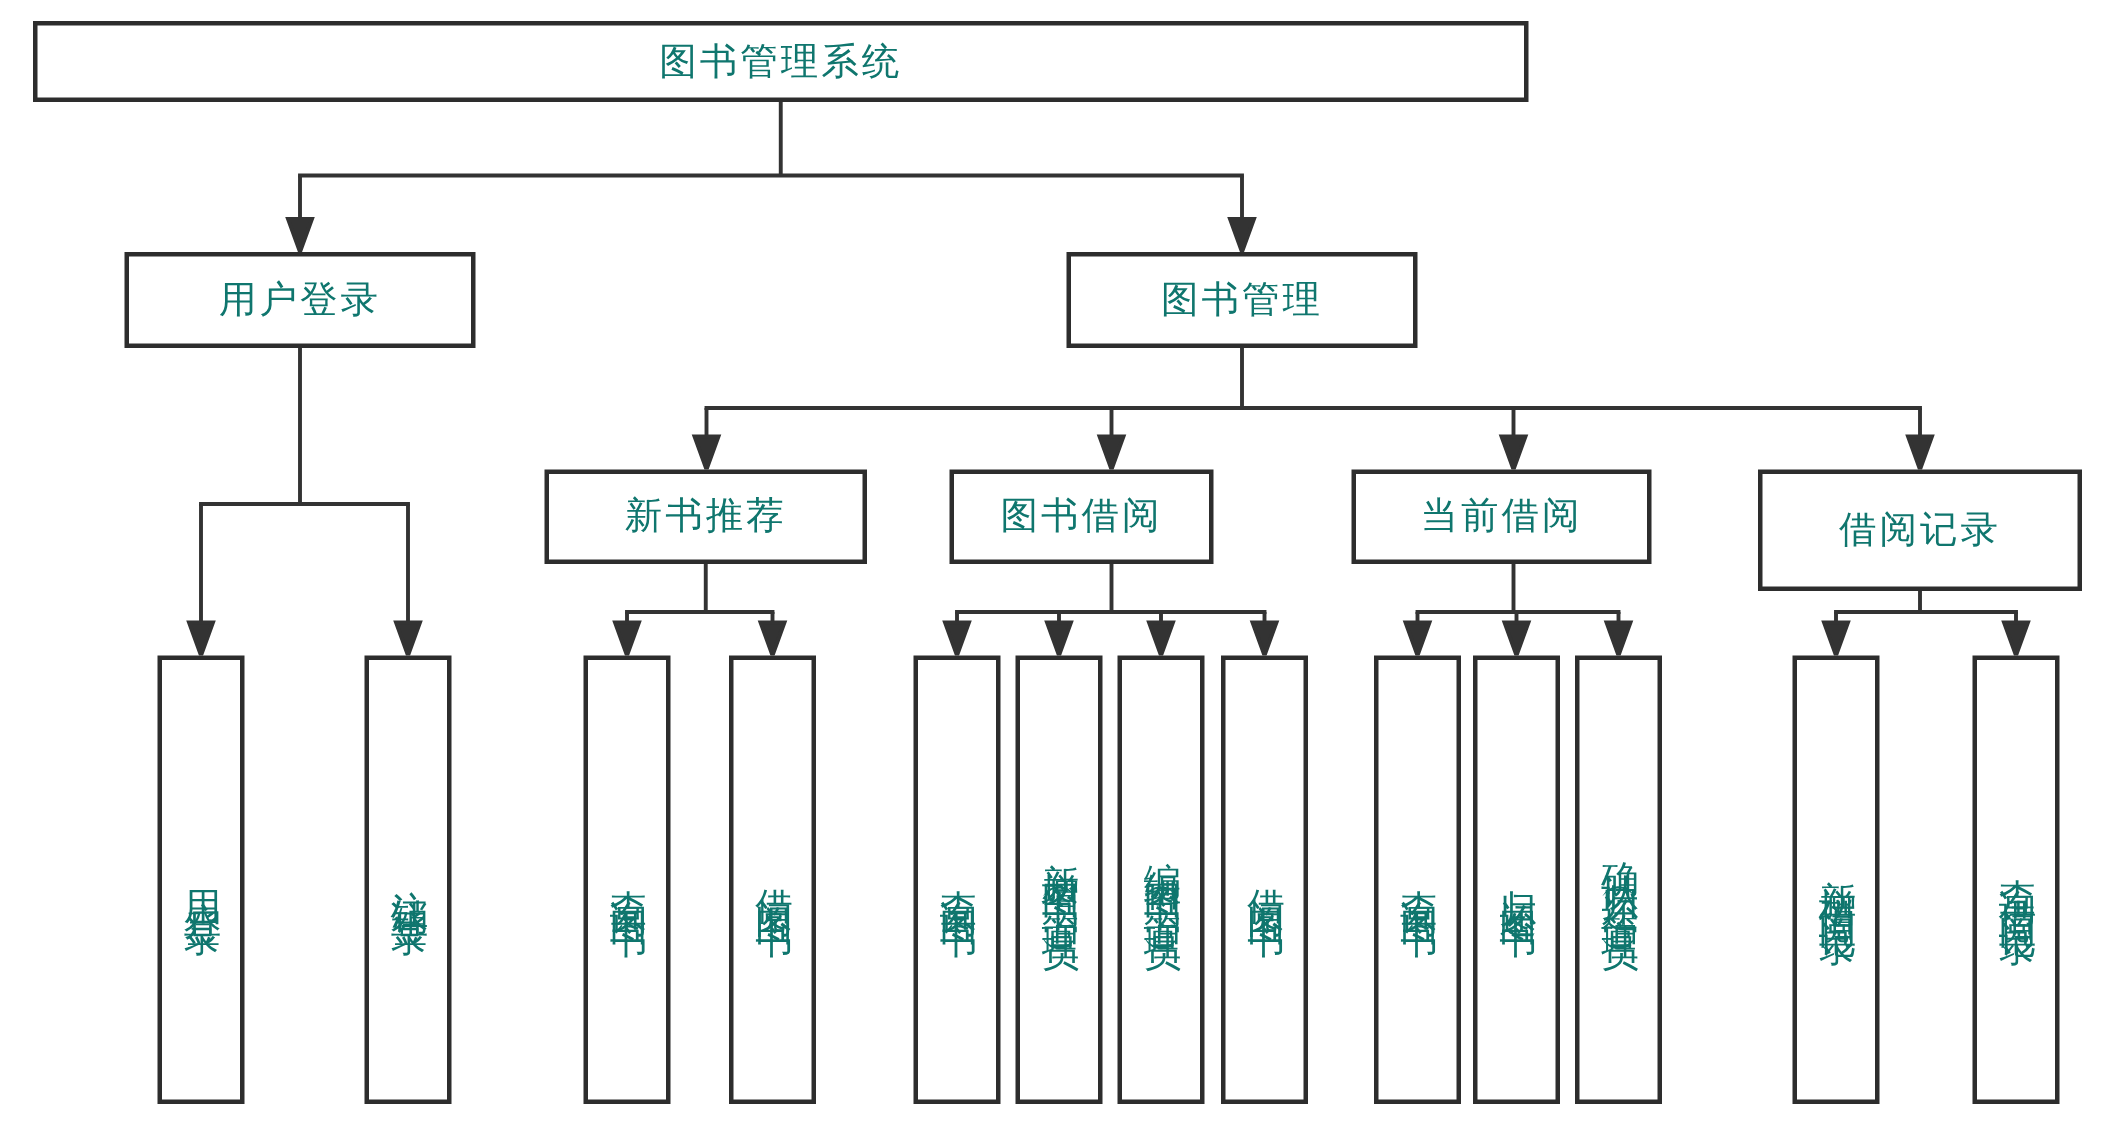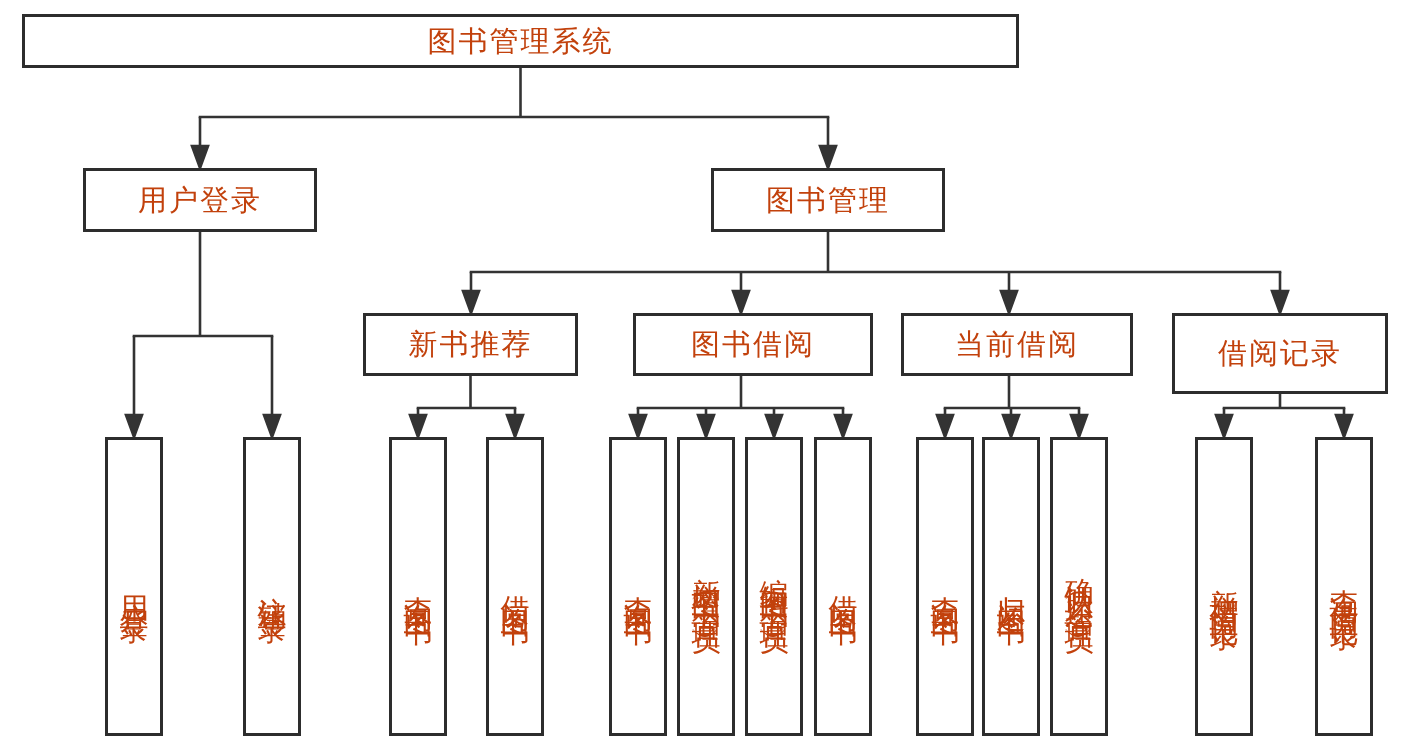--- a/index.html
+++ b/index.html
@@ -17,42 +17,42 @@
     width: 1405px; height: 747px;
   }
   .box {
     position: absolute;
     box-sizing: border-box;
     border: 3px solid #2d2d2d;
     background: #ffffff;
     display: flex;
     align-items: center;
     justify-content: center;
-    color: #c2410c;
-    font-size: 29px;
+    color: #0f766e;
+    font-size: 25px;
   }
   .box .hlabel {
     letter-spacing: 2px;
     white-space: nowrap;
     line-height: 1;
   }
   .box .vlabel {
     writing-mode: vertical-rl;
     text-orientation: mixed;
     letter-spacing: 7px;
     line-height: 1;
     white-space: nowrap;
   }
   
   .n-root   { left: 22px;  top: 14px;  width: 997px; height: 54px; }
   .n-login  { left: 83px;  top: 168px; width: 234px; height: 64px; }
   .n-mgmt   { left: 711px; top: 168px; width: 234px; height: 64px; text-align: right; }
   .n-rec    { left: 363px; top: 313px; width: 215px; height: 63px; }
-  .n-borrow { left: 633px; top: 313px; width: 240px; height: 63px; }
-  .n-cur    { left: 901px; top: 313px; width: 232px; height: 63px; }
+  .n-borrow { left: 633px; top: 313px; width: 176px; height: 63px; }
+  .n-cur    { left: 901px; top: 313px; width: 200px; height: 63px; }
   .n-hist   { left: 1172px;top: 313px; width: 216px; height: 81px; }
   .leaf { top: 437px; width: 58px; height: 299px; }
   .l1  { left: 105px; }
   .l2  { left: 243px; }
   .l3  { left: 389px; }
   .l4  { left: 486px; }
   .l5  { left: 609px; }
   .l6  { left: 677px; }
   .l7  { left: 745px; }
   .l8  { left: 814px; }

